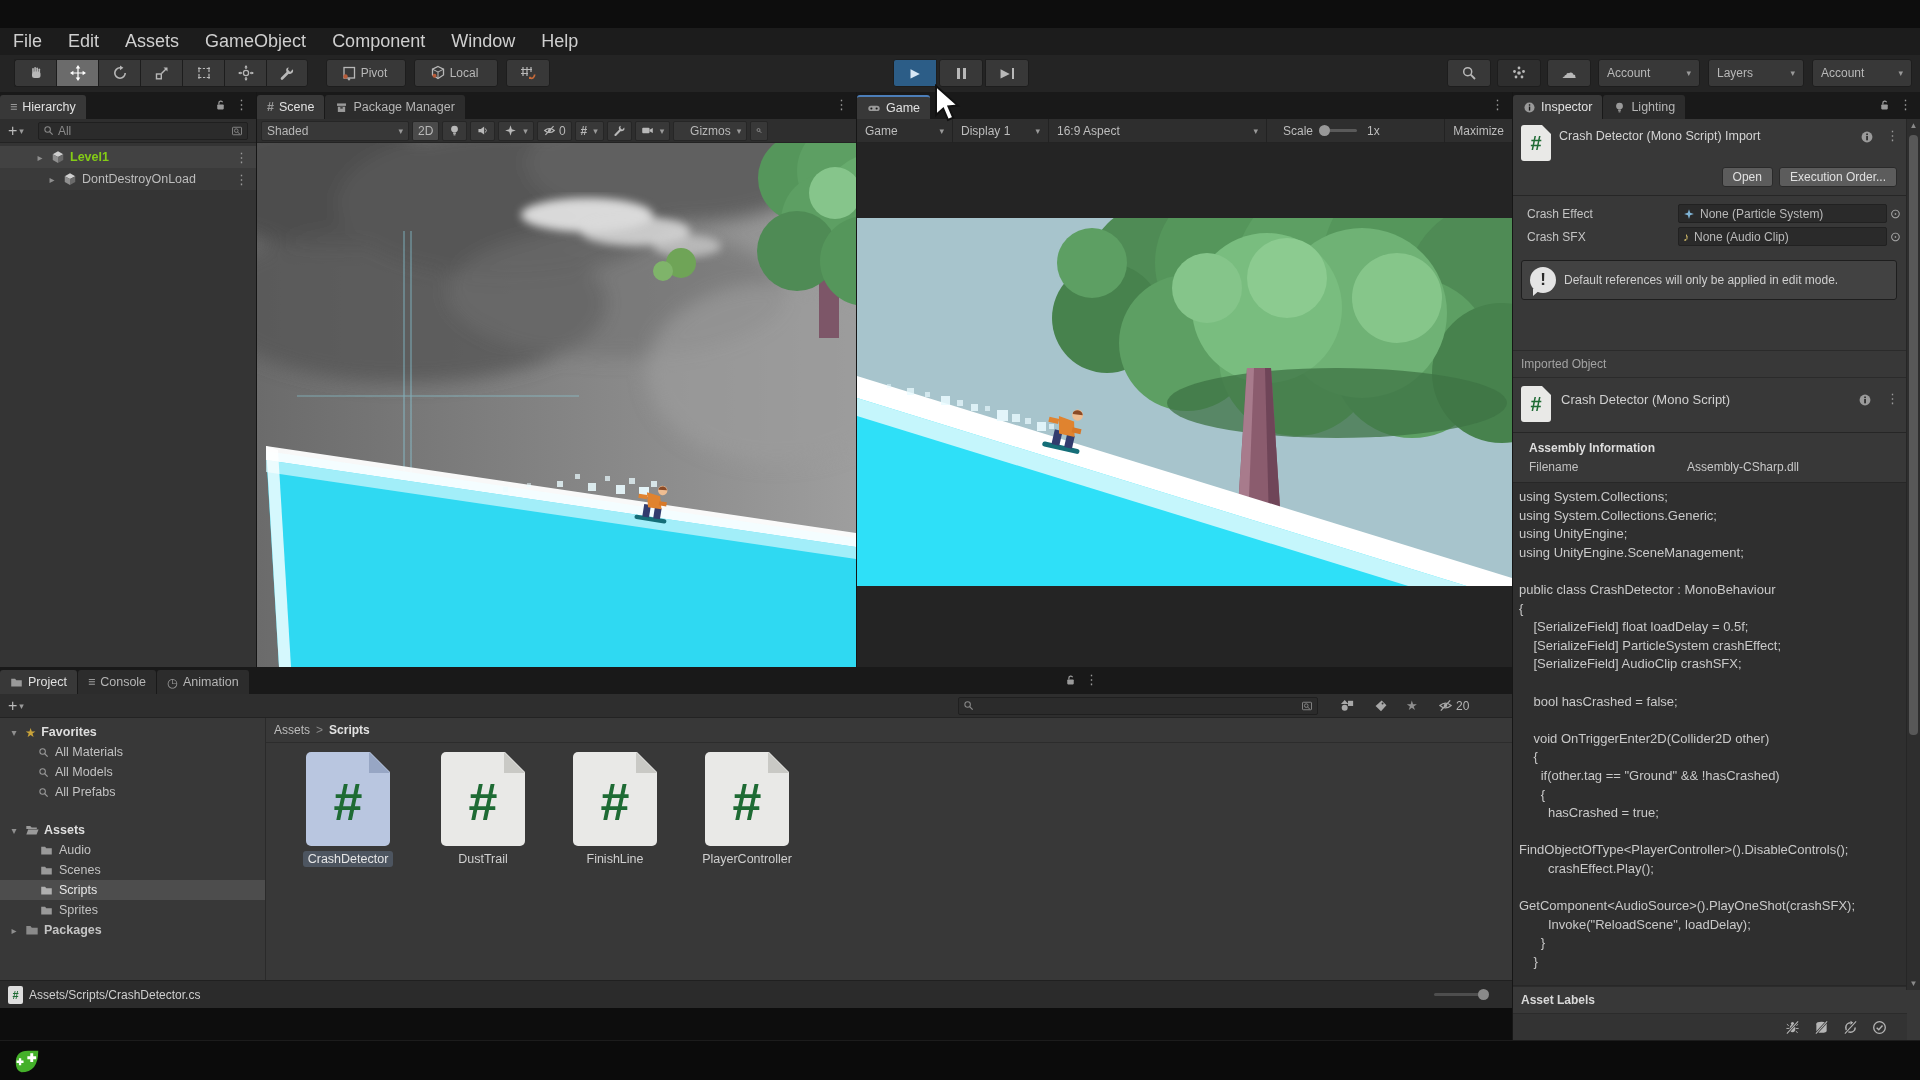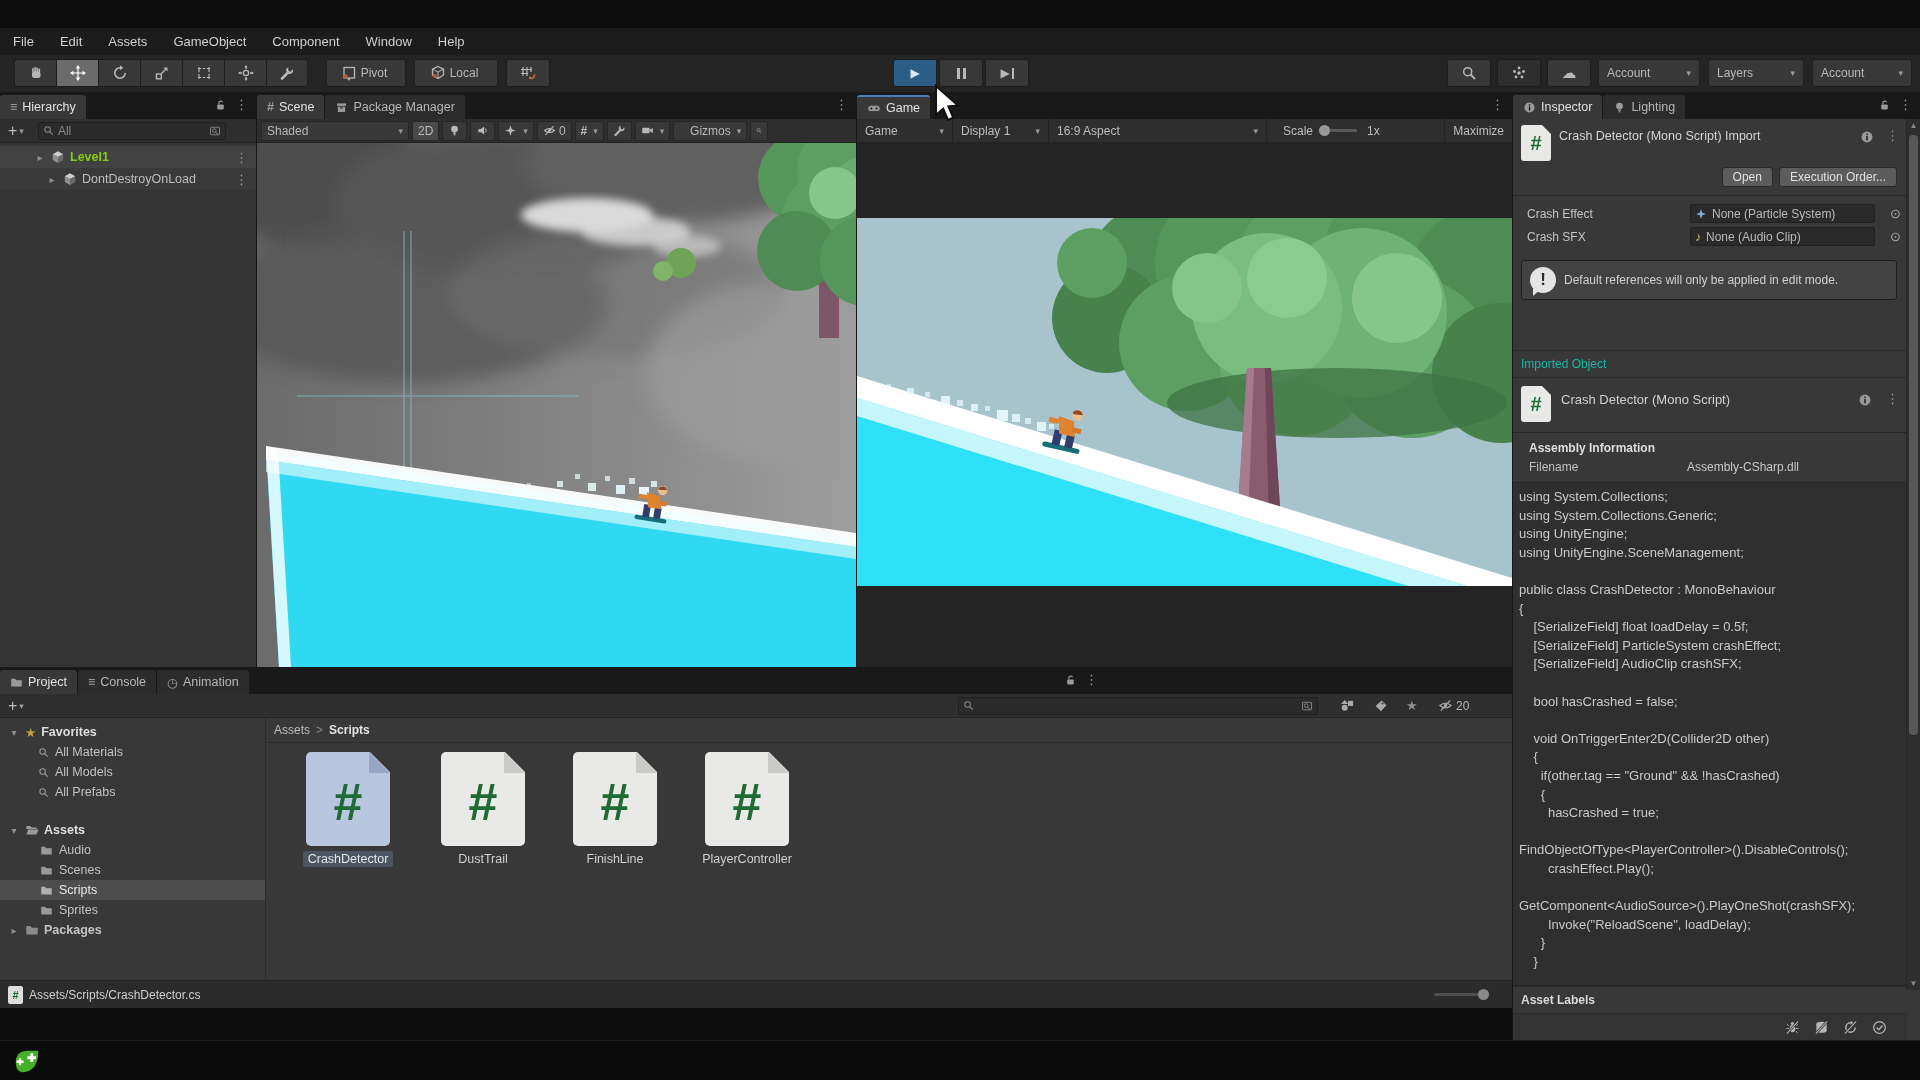--- a/index.html
+++ b/index.html
@@ -12,21 +12,21 @@
   .kebab{color:#9a9a9a;font-size:13px;padding:0 4px;cursor:default;}
   .ddarrow{font-size:9px;color:#9a9a9a;margin-left:6px;}
 
   
   #titlebar{left:0;top:0;width:1920px;height:28px;background:#0c0c0c;color:#dcdcdc;font-size:13px;}
   #titlebar .title{margin-left:8px;}
   .winbtn{width:58px;height:28px;display:flex;align-items:center;justify-content:center;color:#cfcfcf;font-size:14px;}
   .winbtn.close{font-size:16px;}
   .maxbox{width:10px;height:10px;border:1px solid #cfcfcf;}
 
-  #menubar{left:0;top:28px;width:1920px;height:27px;background:#1c1c1c;color:#cfcfcf;font-size:13px;}
+  #menubar{left:0;top:28px;width:1920px;height:27px;background:#1c1c1c;color:#cfcfcf;font-size:18px;}
   .menuitem{padding:0 13px;height:27px;display:flex;align-items:center;}
 
   #toolbar{left:0;top:55px;width:1920px;height:37px;background:#242424;border-bottom:1px solid #121212;}
   .tbtn{position:absolute;top:4px;height:28px;background:#383838;border:1px solid #1d1d1d;border-radius:3px;display:flex;align-items:center;justify-content:center;color:#b8b8b8;box-sizing:border-box;}
   .toolgrp .tbtn{border-radius:0;border-right:none;}
   .tbtn.grpfirst{border-radius:3px 0 0 3px;}
   .tbtn.grplast{border-radius:0 3px 3px 0;border-right:1px solid #1d1d1d;}
   .tbtn.active-tool{background:#6b6b6b;color:#fff;}
   .tbtn.play-on{background:#2c5d87;color:#d8e8f6;}
   .tbtn .lbl{margin:0 4px;}
@@ -82,27 +82,27 @@
   #inspector{left:1512px;top:92px;width:408px;height:948px;background:#383838;border-left:1px solid #161616;display:flex;flex-direction:column;}
   .insc{position:relative;flex:1;display:flex;flex-direction:column;overflow:hidden;padding-right:13px;}
   .iblock{border-bottom:1px solid #262626;}
   .ihdr{display:flex;align-items:flex-start;padding:6px 4px 2px 8px;gap:8px;}
   .ihdr .t{font-size:12.5px;color:#d4d4d4;margin-top:4px;flex:1;}
   .smallscript{position:relative;width:30px;height:36px;background:#e9e9e7;border-radius:3px;display:flex;align-items:center;justify-content:center;flex:0 0 auto;}
   .smallscript .fold{position:absolute;right:0;top:0;width:0;height:0;border-top:9px solid #383838;border-left:9px solid transparent;}
   .smallscript .hashg{font-size:20px;font-weight:bold;color:#1e6b34;}
   .ibtnrow{display:flex;justify-content:flex-end;gap:6px;padding:4px 10px 8px 0;}
   .ibtn{background:#5c5c5c;border:1px solid #2a2a2a;border-radius:3px;color:#e0e0e0;padding:2px 10px;font-size:12px;}
-  .frow{display:flex;align-items:center;height:23px;padding:0 6px 0 14px;gap:15px;}
+  .frow{display:flex;align-items:center;height:23px;padding:0 6px 0 14px;gap:3px;}
   .frow .fl{flex:0 0 148px;color:#c4c4c4;}
   .objfield{flex:1;background:#2a2a2a;border:1px solid #212121;border-radius:2px;height:17px;display:flex;align-items:center;padding:0 4px;gap:5px;color:#b9b9b9;}
   .infobox{margin:8px 10px 6px 8px;background:#424242;border:1px solid #1e1e1e;border-radius:3px;display:flex;gap:8px;padding:6px 8px;color:#cfcfcf;font-size:12px;align-items:center;}
   .bang{position:relative;flex:0 0 26px;width:26px;height:26px;background:#e4e4e4;border-radius:50%;color:#2a2a2a;display:flex;align-items:center;justify-content:center;font-weight:bold;font-size:17px;}
   .bang:after{content:"";position:absolute;left:3px;bottom:-3px;width:0;height:0;border-top:7px solid #e4e4e4;border-right:8px solid transparent;}
-  .secstrip{height:26px;background:#383838;border-top:1px solid #2b2b2b;border-bottom:1px solid #2b2b2b;display:flex;align-items:center;padding-left:8px;color:#14b8a6;}
+  .secstrip{height:26px;background:#383838;border-top:1px solid #2b2b2b;border-bottom:1px solid #2b2b2b;display:flex;align-items:center;padding-left:8px;color:#a3a3a3;}
   .codebox{flex:1;background:#2f2f2f;border-top:1px solid #272727;border-bottom:1px solid #272727;overflow:hidden;padding:5px 2px 0 6px;}
   .codebox pre{margin:0;font-family:"Liberation Sans",sans-serif;font-size:13px;line-height:18.6px;color:#c9c9c9;white-space:pre-wrap;word-break:break-all;}
   .ifooter{height:26px;background:#333;display:flex;align-items:center;justify-content:flex-end;gap:14px;padding-right:20px;color:#b5b5b5;}
   .vscroll{position:absolute;right:0;top:0;width:13px;bottom:50px;background:#2e2e2e;border-left:1px solid #262626;}
   .vthumb{position:absolute;left:2px;width:9px;border-radius:4px;background:#585858;}
   .varrow{position:absolute;left:0;width:13px;text-align:center;font-size:8px;color:#8a8a8a;}
 
   
   #statusbar{left:0;top:1040px;width:1920px;height:40px;background:#0b0b0b;border-top:1px solid #1c1c1c;}
 
@@ -392,21 +392,21 @@
       <div class="strip-right">
         <svg class="ico" width="13" height="13">
             <use href="#i-lock"></use>
           </svg>
         <span class="kebab">⋮</span>
       </div>
     </div>
     <div class="subbar">
       <span style="font-size:16px;color:#bbb;margin-left:8px">+</span>
       <span class="ddarrow" style="margin-left:2px">▾</span>
-      <div class="searchbox" style="margin-left:14px;width:188px">
+      <div class="searchbox" style="margin-left:14px;width:210px">
         <svg class="ico" width="11" height="11">
             <use href="#i-mag"></use>
           </svg>
         <span style="flex:1">All</span>
         <svg class="ico" width="12" height="12">
             <use href="#i-winsearch"></use>
           </svg>
       </div>
     </div>
     <div class="hrow" style="background:#424242;margin-top:3px">

